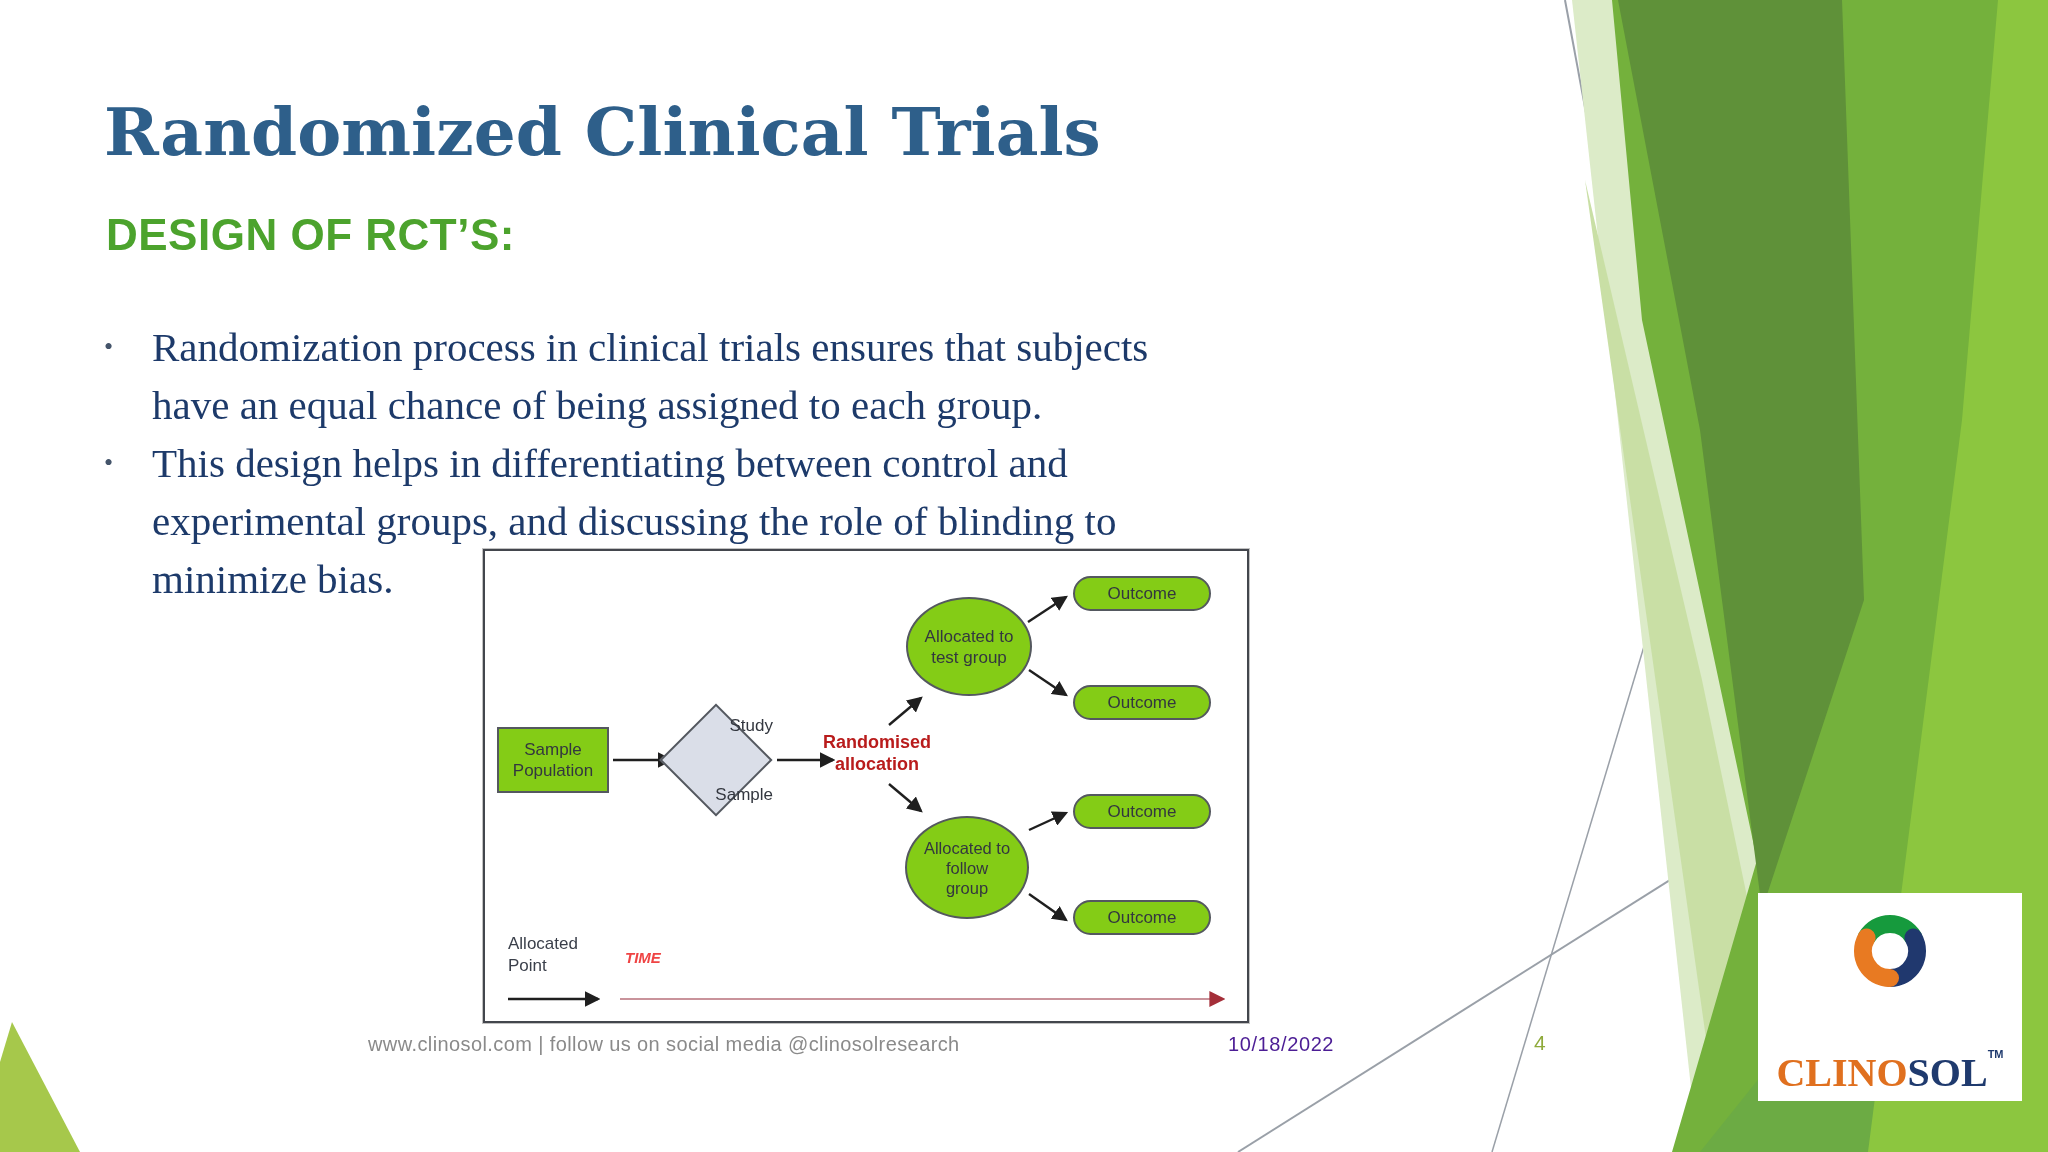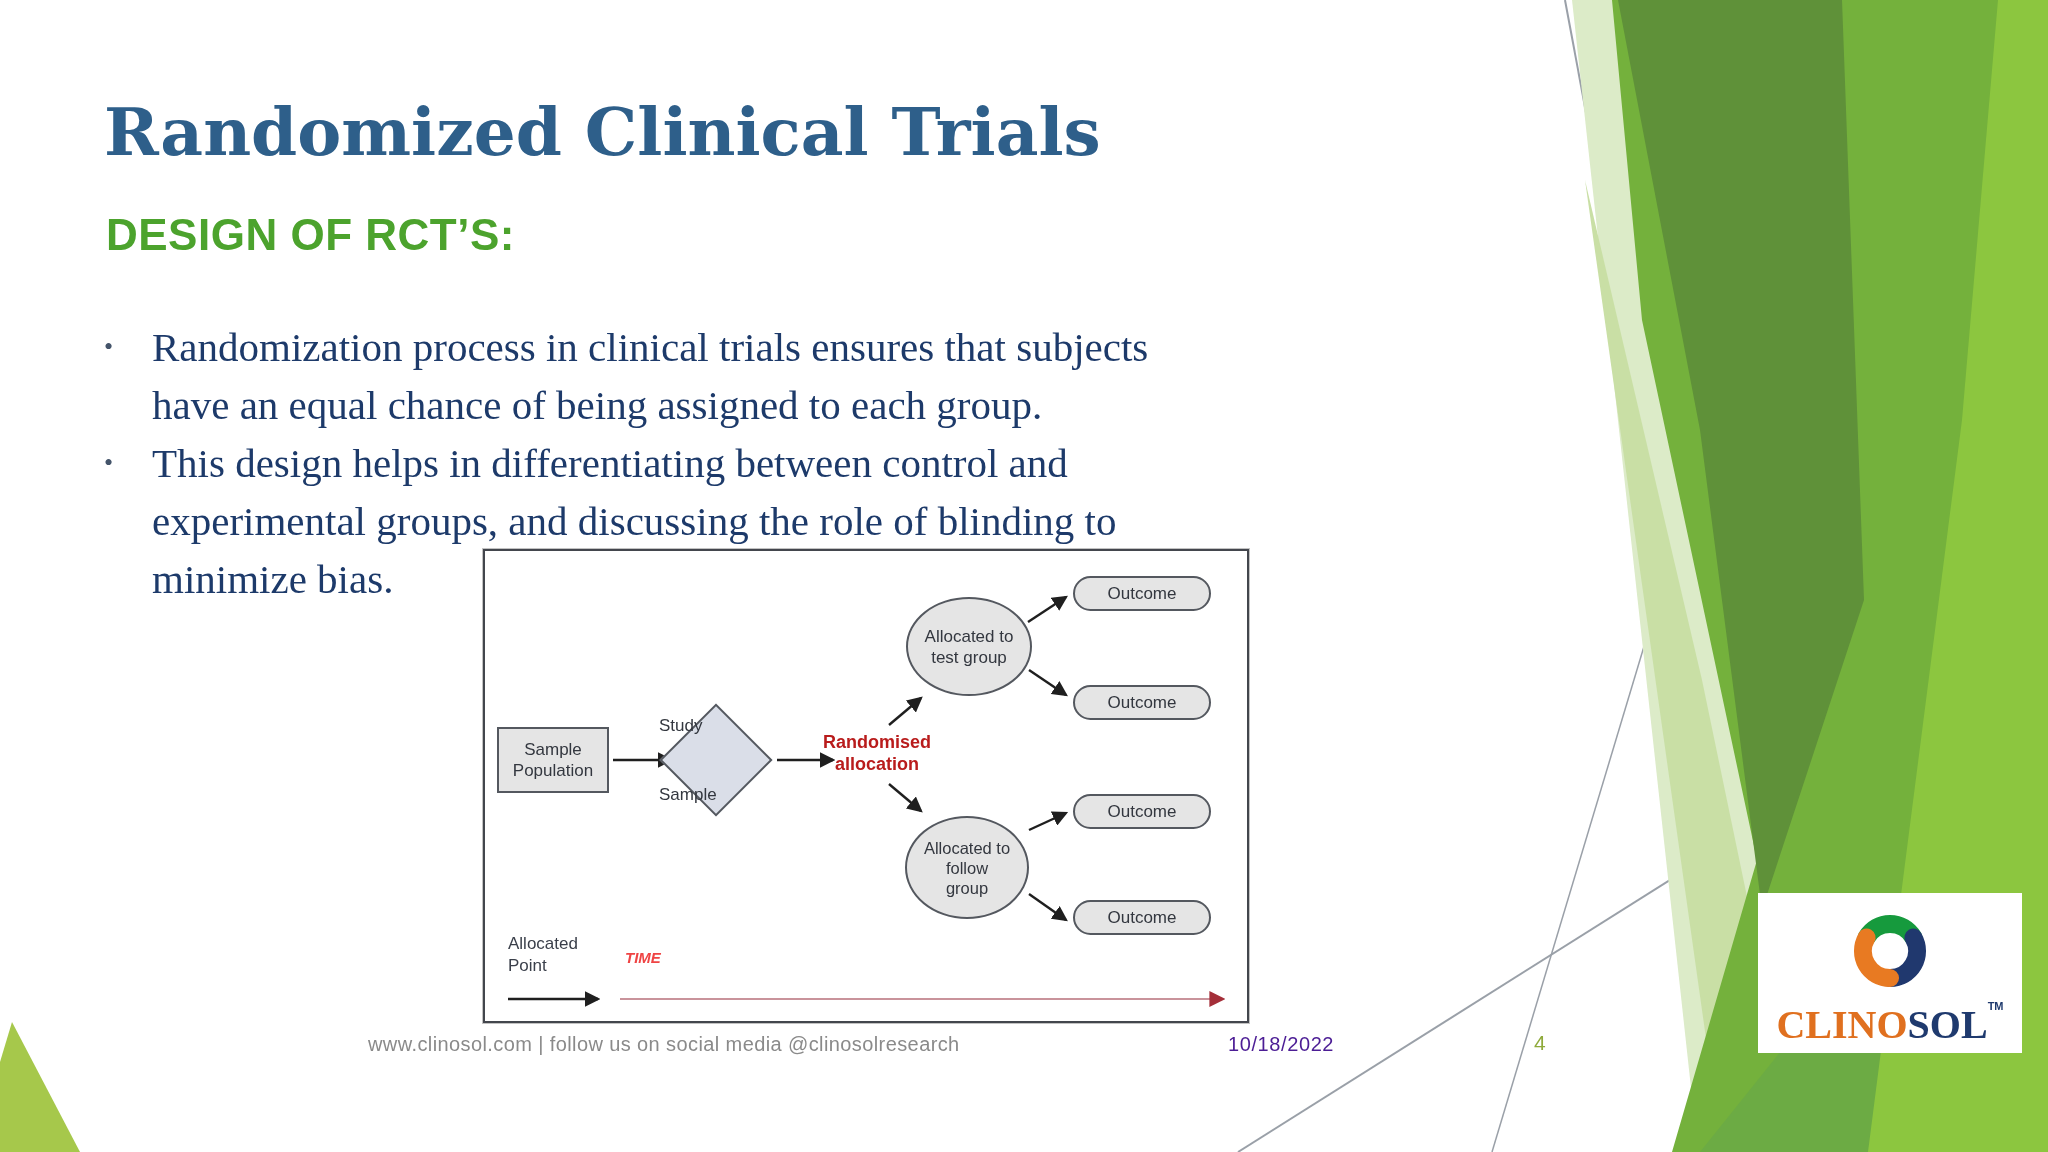--- a/index.html
+++ b/index.html
@@ -15,49 +15,49 @@
   .bullets{position:absolute;left:102px;top:318px;width:1400px;z-index:2;
            font-family:"Liberation Serif",serif;font-size:41px;line-height:58px;color:#1D3A6A;}
   .bullet-item{position:relative;padding-left:50px;}
   .bullet-dot{position:absolute;left:2px;top:0px;font-size:26px;color:#44546A;}
   .bullet-line{display:block;white-space:nowrap;}
 
   
   .diagram{position:absolute;left:483px;top:549px;width:762px;height:470px;background:#ffffff;
            border:2px solid #43464d;box-shadow:0 0 0 1px #c2c2c2;z-index:2;
            font-family:"Liberation Sans",sans-serif;color:#33373F;}
-  .dg-shape{position:absolute;background:#e5e5e5;border:2px solid#54585f;box-sizing:border-box;
+  .dg-shape{position:absolute;background:#84cc16;border:2px solid#54585f;box-sizing:border-box;
             display:flex;flex-direction:column;align-items:center;justify-content:center;
             text-align:center;font-size:17px;line-height:21px;}
   .dg-rect{left:12px;top:176px;width:112px;height:66px;}
   .dg-diamond-box{position:absolute;left:174px;top:152px;width:114px;height:114px;}
   .dg-diamond{position:absolute;left:17px;top:17px;width:80px;height:80px;background:#dadee8;
               border:2px solid #54585f;transform:rotate(45deg);box-sizing:border-box;}
   .dg-diamond-label{position:absolute;left:0;top:0;width:114px;height:114px;display:flex;
-                    flex-direction:column;align-items:flex-start;justify-content:center;text-align:center;
+                    flex-direction:column;align-items:flex-end;justify-content:center;text-align:center;
                     font-size:17px;line-height:21px;gap:48px;}
   .dg-ellipse{border-radius:50%;}
   .dg-ell-test{left:421px;top:46px;width:126px;height:99px;}
   .dg-ell-ctrl{left:420px;top:265px;width:124px;height:103px;font-size:16.5px;line-height:20px;}
   .dg-pill{left:588px;width:138px;height:35px;border-radius:17.5px;}
   .dg-red{position:absolute;left:317px;top:180px;width:150px;text-align:center;
           color:#b91c1c;font-size:18px;line-height:22px;font-weight:bold;}
   .dg-start{position:absolute;left:23px;top:382px;font-size:17px;line-height:22px;color:#3A3F4A;}
   .dg-time{position:absolute;left:140px;top:398px;font-size:15px;font-weight:bold;color:#ef4444;font-style:italic;}
   .dg-arrows{position:absolute;left:0;top:0;}
 
   
   .footer-left{position:absolute;left:368px;top:1033px;font-size:20px;color:#8A8A8A;
                letter-spacing:0.4px;z-index:2;white-space:nowrap;}
   .footer-date{position:absolute;left:1228px;top:1033px;font-size:20px;color:#4c1d95;
                letter-spacing:0.6px;z-index:2;}
   .footer-page{position:absolute;left:1534px;top:1031px;font-size:21px;color:#8FAA3B;z-index:3;}
 
   
-  .logo-card{position:absolute;left:1758px;top:893px;width:264px;height:160px;background:#ffffff;
+  .logo-card{position:absolute;left:1758px;top:893px;width:264px;height:208px;background:#ffffff;
              z-index:4;display:flex;flex-direction:column;align-items:center;justify-content:flex-end;
              padding-bottom:8px;box-sizing:border-box;}
   .logo-icon{position:absolute;left:50%;top:4px;transform:translateX(-50%);}
   .logo-text{font-family:"Liberation Serif",serif;font-weight:bold;font-size:40px;line-height:40px;
              white-space:nowrap;}
   .logo-orange{color:#E0701F;}
   .logo-navy{color:#1F3A6E;}
   .logo-tm{font-size:11px;vertical-align:28px;color:#1F3A6E;font-family:"Liberation Sans",sans-serif;
            font-weight:bold;letter-spacing:0;}
 </style>

